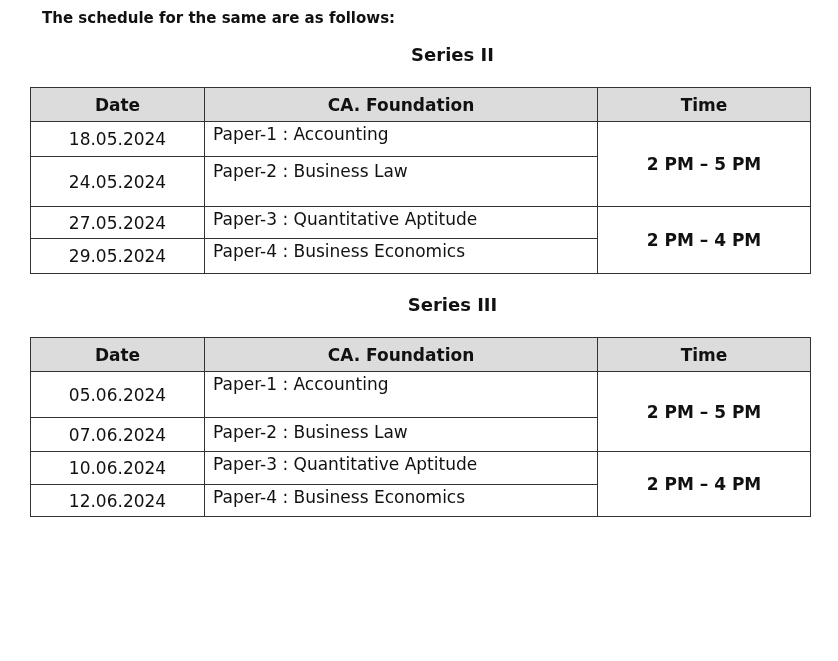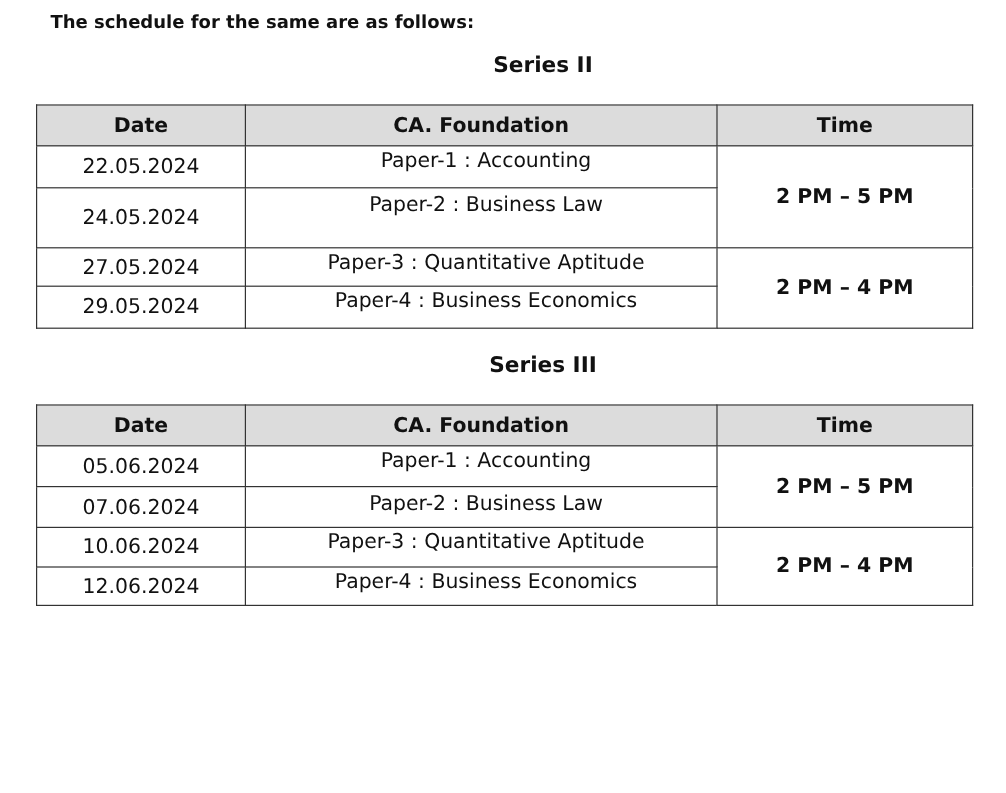--- a/index.html
+++ b/index.html
@@ -6,21 +6,21 @@
   body { width: 838px; height: 661px; position: relative; overflow: hidden;
          font-family: "DejaVu Sans", sans-serif; color: #111; }
   .intro { position: absolute; left: 42px; top: 9px; font-size: 15px; font-weight: bold; }
   .series-title { position: absolute; left: 0; width: 905px; text-align: center;
                   font-size: 18px; font-weight: bold; }
   table.sched { position: absolute; left: 30px; width: 781px; border-collapse: collapse;
                 table-layout: fixed; font-size: 17px; padding-left: 40px; }
   table.sched th, table.sched td { border: 1.5px solid #333; padding: 0; }
   table.sched th { background: #dcdcdc; font-weight: bold; text-align: center; height: 33px; }
   td.date { text-align: center; }
-  td.paper { padding-left: 8px !important; vertical-align: top; padding-top: 2px !important; text-align: center; }
+  td.paper { padding-left: 8px !important; vertical-align: top; padding-top: 2px !important; }
   td.time { text-align: center; vertical-align: middle; font-weight: bold; }
   .col-date { width: 174px; } .col-paper { width: 393px; } .col-time { width: 213px; }
 </style>
 </head>
 <body>
 
 <div class="intro">The schedule for the same are as follows:</div>
 
 <div class="series-title" style="top:44px;">Series II</div>
 <table class="sched" style="top:87px;">
@@ -29,21 +29,21 @@
       <col class="col-paper">
       <col class="col-time">
     </colgroup>
   <tbody>
       <tr>
     <th>Date</th>
     <th>CA. Foundation</th>
     <th>Time</th>
   </tr>
   <tr style="height:35px;">
-    <td class="date">22.05.2024</td>
+    <td class="date">18.05.2024</td>
     <td class="paper">Paper-1 :  Accounting</td>
     <td class="time" rowspan="2">2 PM – 5 PM</td>
   </tr>
   <tr style="height:50px;">
     <td class="date">24.05.2024</td>
     <td class="paper" style="padding-top:4px !important;">Paper-2 : Business Law</td>
   </tr>
   <tr style="height:32px;">
     <td class="date">27.05.2024</td>
     <td class="paper">Paper-3 : Quantitative Aptitude</td>
@@ -62,21 +62,21 @@
       <col class="col-date">
       <col class="col-paper">
       <col class="col-time">
     </colgroup>
   <tbody>
       <tr>
     <th>Date</th>
     <th>CA. Foundation</th>
     <th>Time</th>
   </tr>
-  <tr style="height:34px;">
+  <tr style="height:46px;">
     <td class="date">05.06.2024</td>
     <td class="paper">Paper-1 :  Accounting</td>
     <td class="time" rowspan="2">2 PM – 5 PM</td>
   </tr>
   <tr style="height:34px;">
     <td class="date">07.06.2024</td>
     <td class="paper" style="padding-top:4px !important;">Paper-2 : Business Law</td>
   </tr>
   <tr style="height:33px;margin-top:20px;">
     <td class="date">10.06.2024</td>

